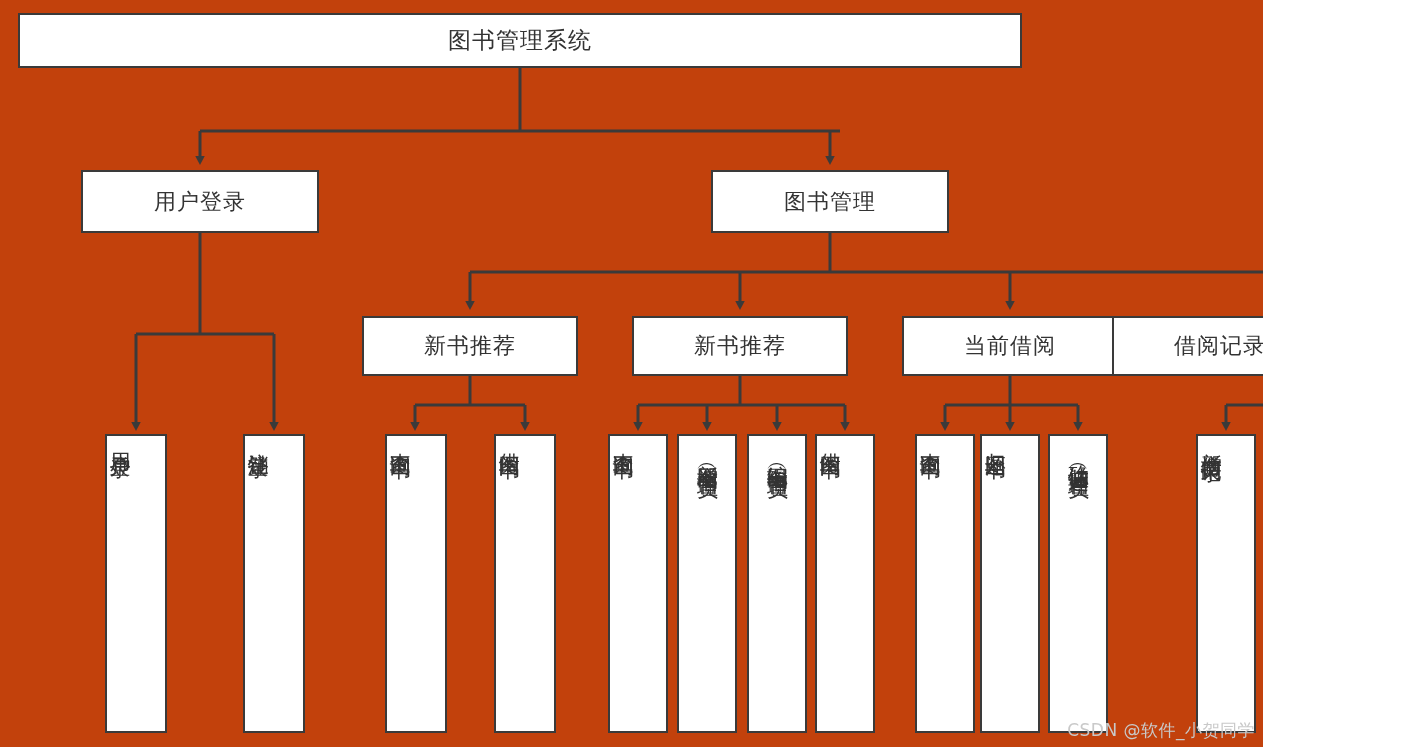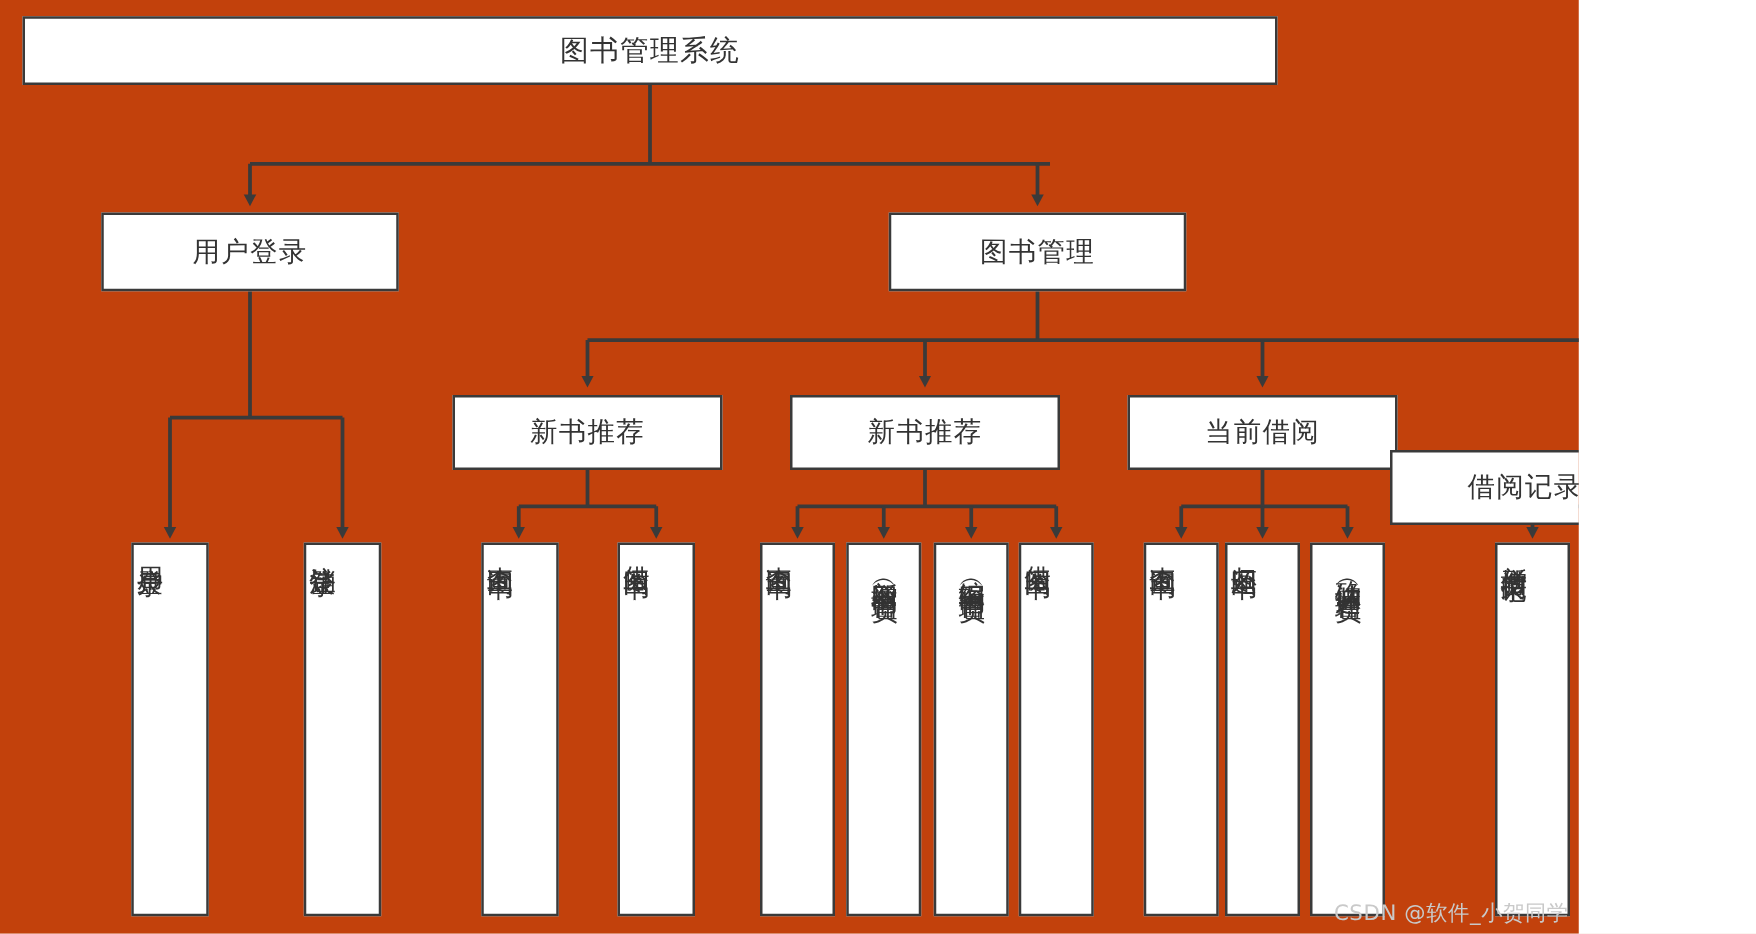--- a/index.html
+++ b/index.html
@@ -140,21 +140,21 @@
   <div class="node node-h" style="left:81px; top:170px; width:238px; height:63px;">用户登录</div>
 
   <div class="node node-h" style="left:711px; top:170px; width:238px; height:63px;">图书管理</div>
 
   <div class="node node-h" style="left:362px; top:316px; width:216px; height:60px;">新书推荐</div>
 
   <div class="node node-h" style="left:632px; top:316px; width:216px; height:60px;">新书推荐</div>
 
   <div class="node node-h" style="left:902px; top:316px; width:216px; height:60px;">当前借阅</div>
 
-  <div class="node node-h" style="left:1112px; top:316px; width:216px; height:60px;margin-top:44px;">借阅记录</div>
+  <div class="node node-h" style="left:1112px; top:316px; width:216px; height:60px;">借阅记录</div>
 
   <div class="node leaf align-mid" style="left:105px; top:434px; width:62px; height:299px;">
     <span class="leaf-inner">用户登录</span>
   </div>
   <div class="node leaf align-mid" style="left:243px; top:434px; width:62px; height:299px;">
     <span class="leaf-inner">注销登录</span>
   </div>
 
   <div class="node leaf align-mid" style="left:385px; top:434px; width:62px; height:299px;">
     <span class="leaf-inner">查询图书</span>

